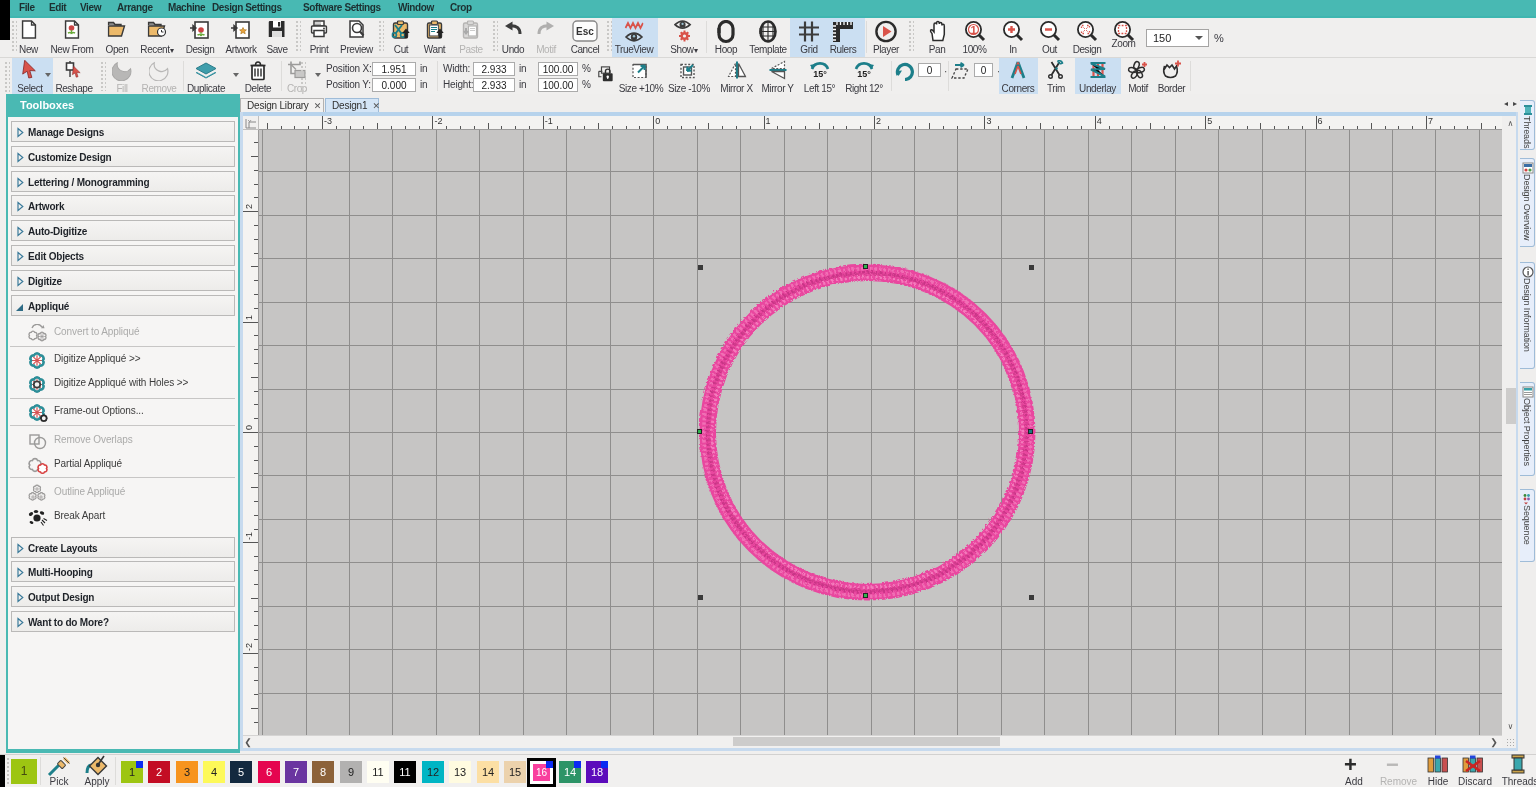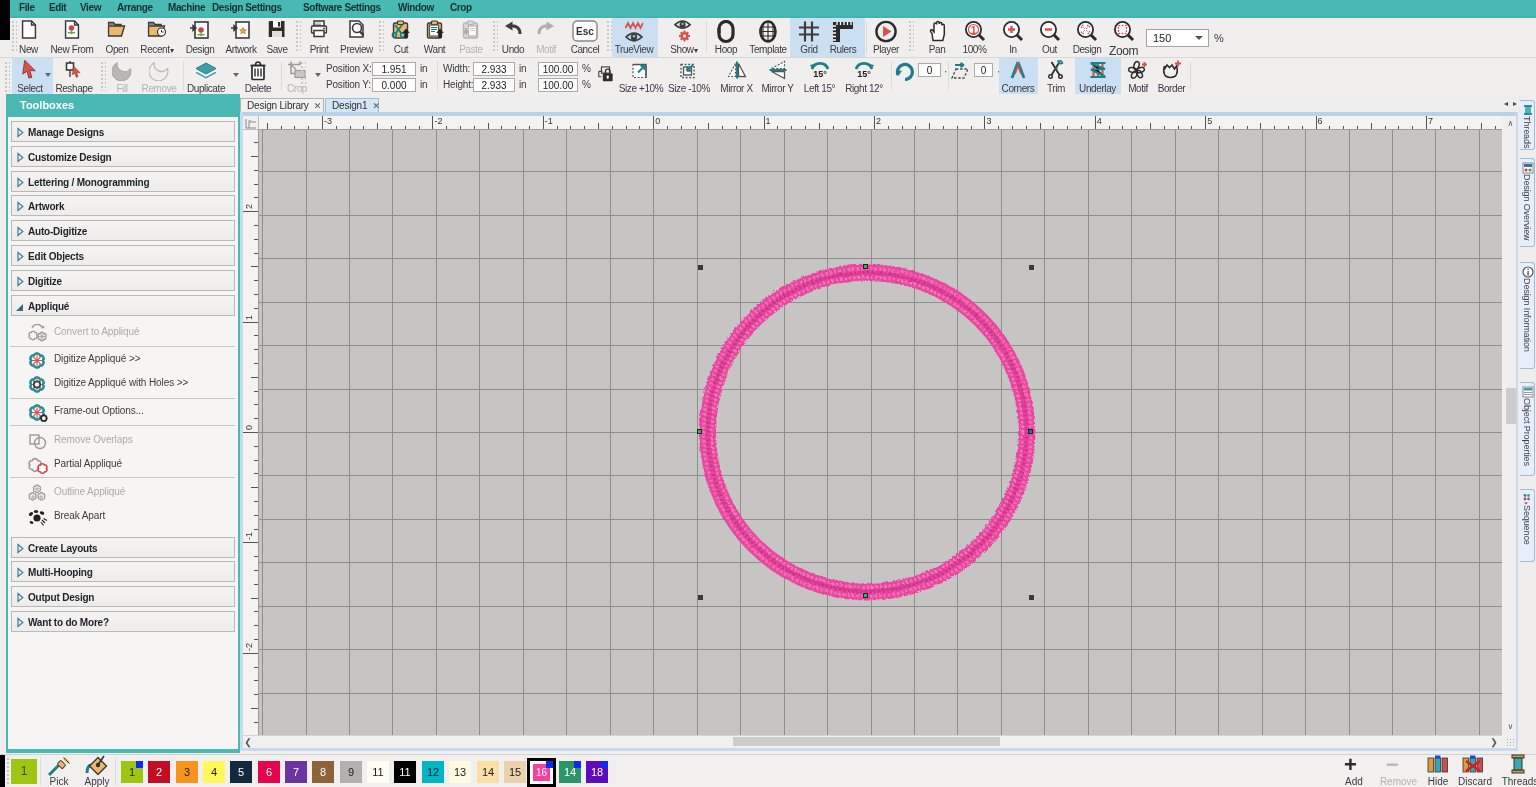--- a/index.html
+++ b/index.html
@@ -316,21 +316,21 @@
       </svg>
     </div>
     <div class="ab" style="left:1087px;top:44px;transform:translateX(-50%);font-size:10px;letter-spacing:-0.4px;color:#3a3a40;white-space:nowrap">Design</div>
     <div class="ab" style="left:1123.5px;top:20px;transform:translateX(-50%)">
       <svg width="21" height="22" viewBox="0 0 21 21">
         <circle cx="9" cy="9" r="7.6" fill="#fff" stroke="#2b2b2b" stroke-width="1.8"></circle>
         <path d="M14.5 14.5 l5 5" stroke="#2b2b2b" stroke-width="3"></path>
         <rect x="5" y="5" width="8" height="8" fill="none" stroke="#d9534a" stroke-width="1.3" stroke-dasharray="1.8 1.4"></rect>
       </svg>
     </div>
-    <div class="ab" style="left:1123.5px;top:44px;transform:translateX(-50%);font-size:12px;letter-spacing:-0.4px;color:#3a3a40;white-space:nowrap">Zoom</div>
+    <div class="ab" style="left:1123.5px;top:38px;transform:translateX(-50%);font-size:10px;letter-spacing:-0.4px;color:#3a3a40;white-space:nowrap">Zoom</div>
     <div class="ab" style="left:1146px;top:29px;width:63px;height:18px;background:#fff;border:1px solid #a5a4a3;font-size:11px;color:#222;padding:2px 0 0 6px">150<span style="position:absolute;right:5px;top:6px;width:0;height:0;border-left:4px solid transparent;border-right:4px solid transparent;border-top:4px solid #555"></span></div>
     <div class="ab" style="left:1214px;top:32px;font-size:11px;color:#3a3a40">%</div>
   </div>
 <div id="ICONS2">
     <div class="ab hl" style="left:12px;top:58px;width:41px;height:38px"></div>
     <div class="ab" style="left:30px;top:60px;transform:translateX(-50%)">
       <svg width="19" height="20" viewBox="0 0 19 20">
         <path d="M3 1 L15 10 L9.5 10.5 L12.5 17 L9.5 18 L7 11.5 L3 15z" fill="#d9534a" stroke="#8a2a2a" stroke-width=".8" transform="rotate(8 9 9)"></path>
       </svg>
     </div>

